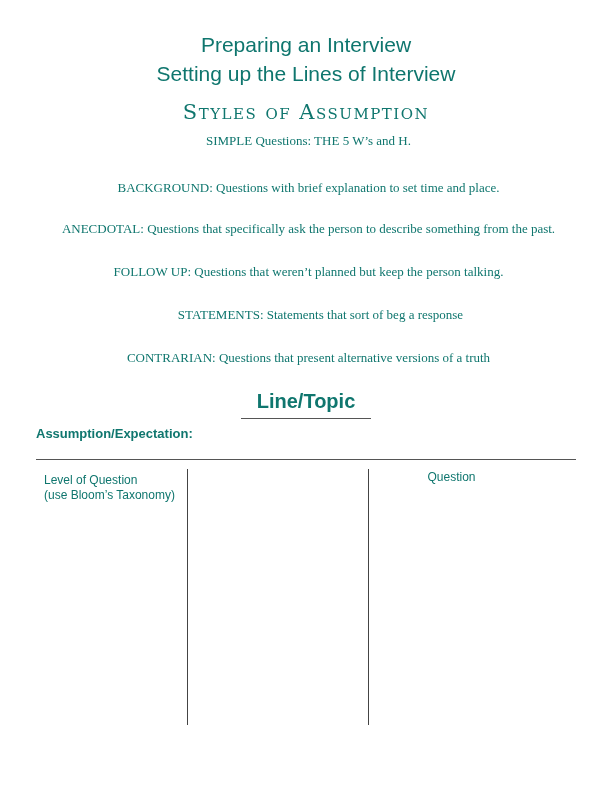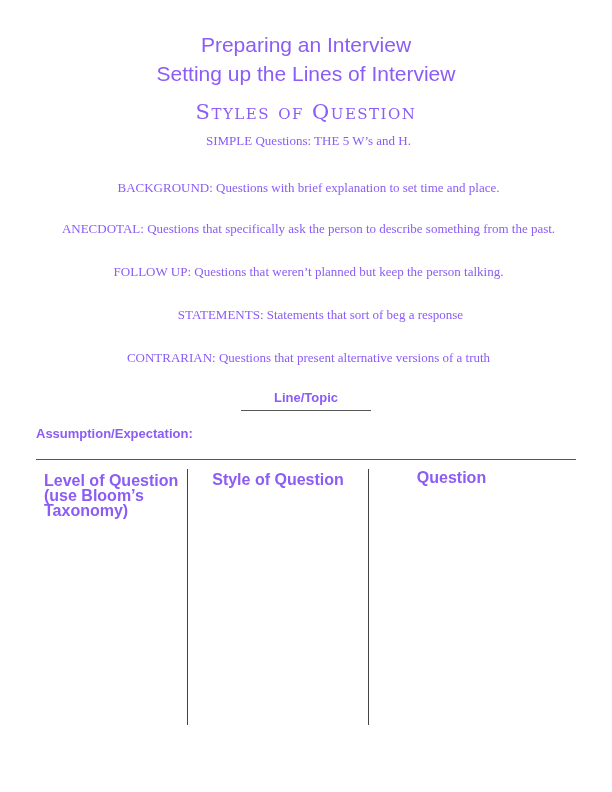--- a/index.html
+++ b/index.html
@@ -5,21 +5,21 @@
   html, body {
     margin: 0;
     padding: 0;
     background: #ffffff;
   }
   .page {
     position: relative;
     width: 612px;
     height: 792px;
     background: #ffffff;
-    color: #8b5cf6;
+    color: #0f766e;
     overflow: hidden;
     font-family: "Liberation Serif", serif;
   }
 
   
   .doc-title {
     position: absolute;
     top: 30px;
     left: 0;
     width: 612px;
@@ -62,21 +62,21 @@
   .item-5 { top: 350px; }
 
   
   .line-topic {
     position: absolute;
     top: 390px;
     left: 241px;
     width: 130px;
     text-align: center;
     font-family: "Liberation Sans", sans-serif;
-    font-size: 13px;
+    font-size: 20px;
     font-weight: 700;
     padding-bottom: 5px;
     border-bottom: 1px solid #555555;
   }
 
   
   .assumption-label {
     position: absolute;
     top: 426px;
     left: 36px;
@@ -103,23 +103,23 @@
     width: 0;
     border-left: 1px solid #444444;
   }
   .col-divider-1 { left: 187px; }
   .col-divider-2 { left: 368px; }
 
   
   .col-header {
     position: absolute;
     font-family: "Liberation Sans", sans-serif;
-    font-size: 16px;
+    font-size: 12px;
     line-height: 15px;
-    font-weight: 700;
+    font-weight: 400;
   }
   .col-header-1 {
     top: 473px;
     left: 44px;
     width: 140px;
     text-align: left;
   }
   .col-header-2 {
     top: 472px;
     left: 188px;
@@ -136,21 +136,21 @@
 </head>
 <body>
 
 <div class="page">
 
   <div class="doc-title">
     <div>Preparing an Interview</div>
     <div>Setting up the Lines of Interview</div>
   </div>
 
-  <div class="section-heading">Styles of Question</div>
+  <div class="section-heading">Styles of Assumption</div>
 
   <div class="style-item item-0">SIMPLE Questions: THE 5 W’s and H.</div>
   <div class="style-item item-1">BACKGROUND: Questions with brief explanation to set time and place.</div>
   <div class="style-item item-2">ANECDOTAL: Questions that specifically ask the person to describe something from the past.</div>
   <div class="style-item item-3">FOLLOW UP: Questions that weren’t planned but keep the person talking.</div>
   <div class="style-item item-4">STATEMENTS: Statements that sort of beg a response</div>
   <div class="style-item item-5">CONTRARIAN: Questions that present alternative versions of a truth</div>
 
   <div class="line-topic">Line/Topic</div>
 
@@ -159,17 +159,16 @@
   <div class="top-divider"></div>
 
   <div class="col-divider col-divider-1"></div>
   <div class="col-divider col-divider-2"></div>
 
   <div class="col-header col-header-1">
     <div>Level of Question</div>
     <div>(use Bloom’s Taxonomy)</div>
   </div>
 
-  <div class="col-header col-header-2">Style of Question</div>
 
   <div class="col-header col-header-3">Question</div>
 
 </div>
 
 </body></html>

